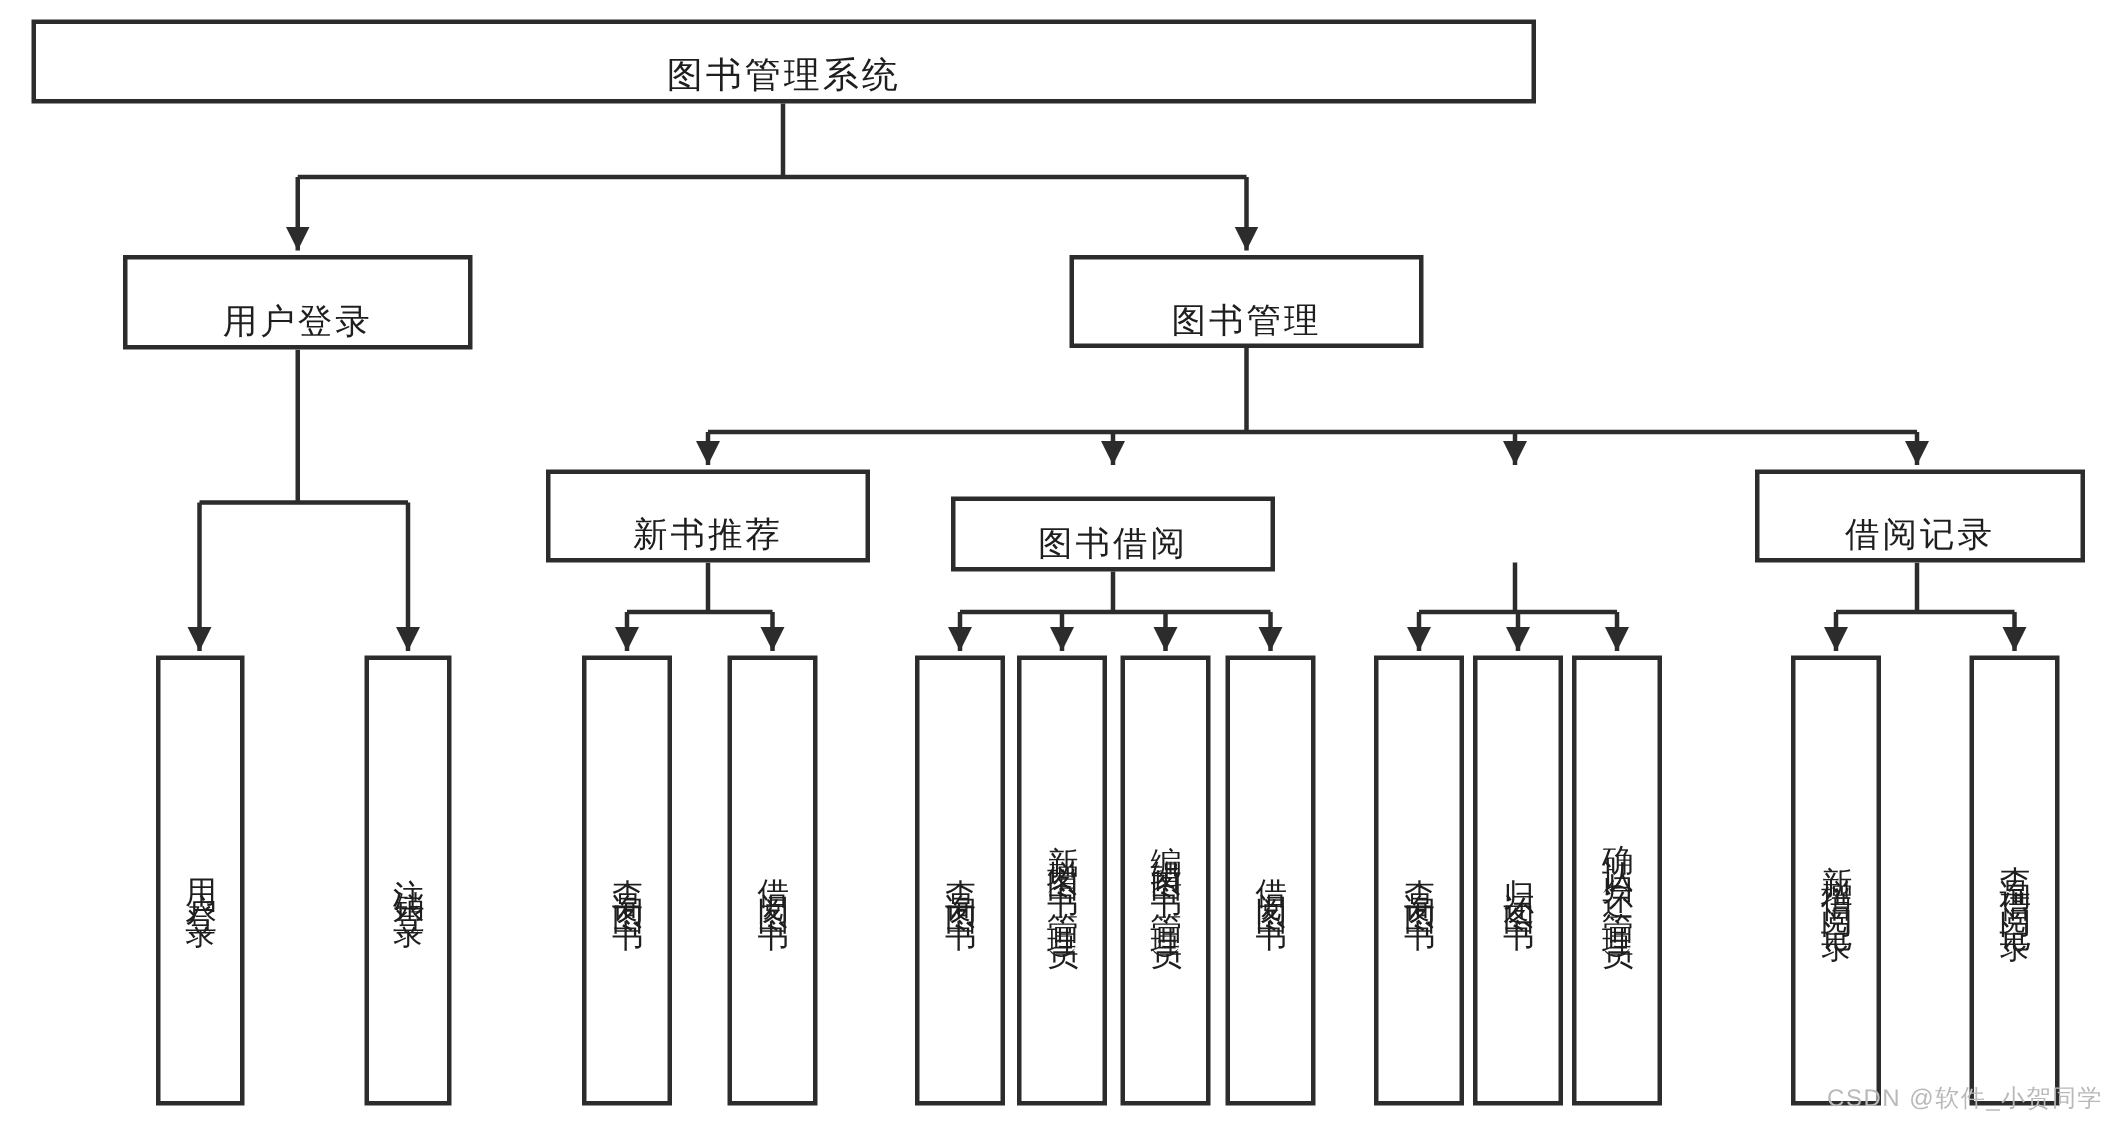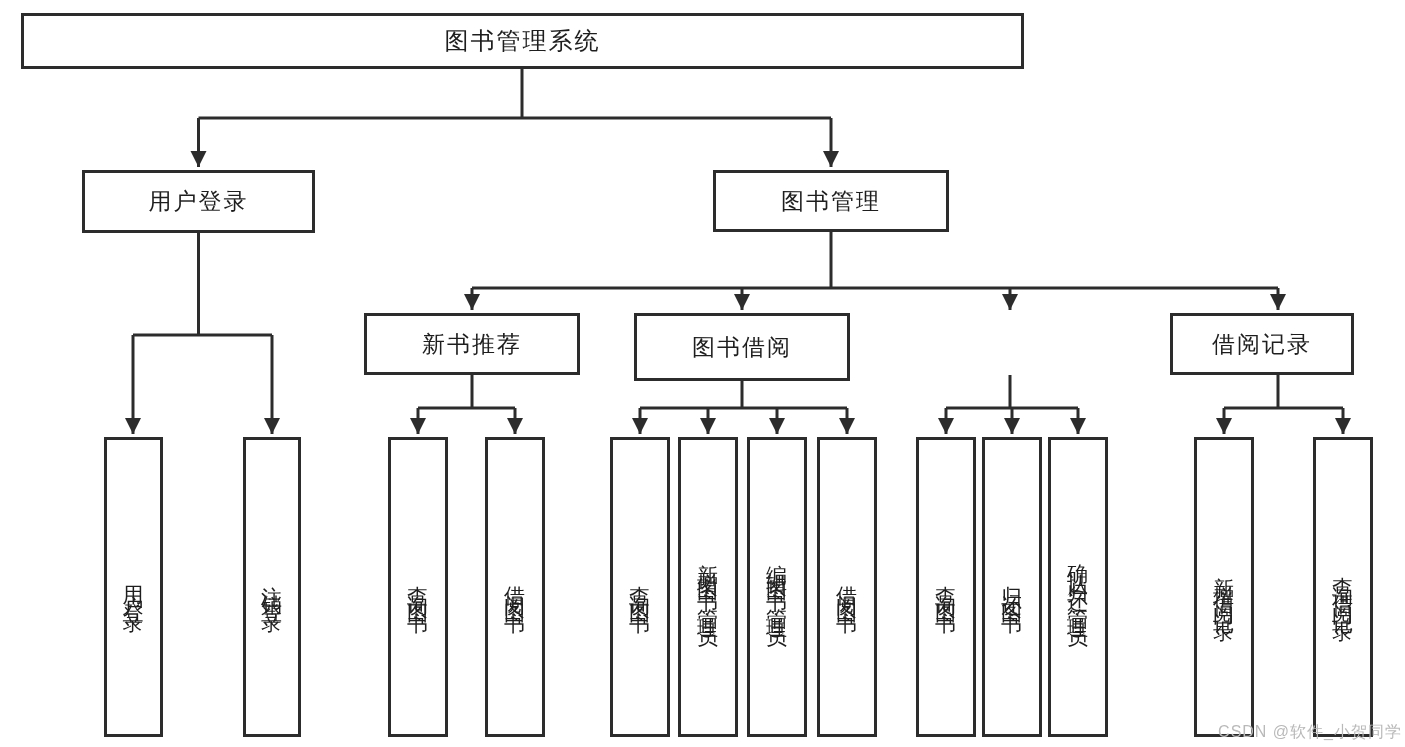--- a/index.html
+++ b/index.html
@@ -4,21 +4,21 @@
 <style>
   html,body { margin:0; padding:0; background:#ffffff; }
   #stage {
     position:relative; width:1405px; height:747px; background:#ffffff;
     font-family:"Liberation Sans", sans-serif; overflow:hidden;
   }
   .connectors { position:absolute; left:0; top:0; }
   .hbox {
     position:absolute; box-sizing:border-box;
     border:3px solid #2c2c2c; background:#ffffff;
-    display:flex; align-items:center; justify-content:center;
+    display:flex; align-items:flex-end; justify-content:center;
     font-size:23px; letter-spacing:2px; color:#1e1e1e; white-space:nowrap;
     z-index:2;
     font-family:Liberation Mono, monospace;
   }
   .hbox.root { font-size:24px; }
   .vbox {
     position:absolute; box-sizing:border-box;
     border:3px solid #2c2c2c; background:#ffffff;
     display:flex; align-items:center; justify-content:center;
     z-index:2;
@@ -94,24 +94,24 @@
   <div class="hbox" style="left:82px;top:170px;width:233px;height:63px">
     <span>用户登录</span>
   </div>
   <div class="hbox" style="left:713px;top:170px;width:236px;height:62px">
     <span>图书管理</span>
   </div>
 
   <div class="hbox" style="left:364px;top:313px;width:216px;height:62px">
     <span>新书推荐</span>
   </div>
-  <div class="hbox" style="left:634px;top:313px;width:216px;height:68px">
+  <div class="hbox" style="left:634px;top:331px;width:216px;height:50px">
     <span>图书借阅</span>
   </div>
-  <div class="hbox" style="left:1170px;top:313px;width:184px;height:62px">
+  <div class="hbox" style="left:1170px;top:313px;width:220px;height:62px">
     <span>借阅记录</span>
   </div>
 
   <div class="vbox" style="left:104px;top:437px;width:59px;height:300px">
     <span class="vt">用户登录</span>
   </div>
   <div class="vbox" style="left:243px;top:437px;width:58px;height:300px">
     <span class="vt">注销登录</span>
   </div>
 

